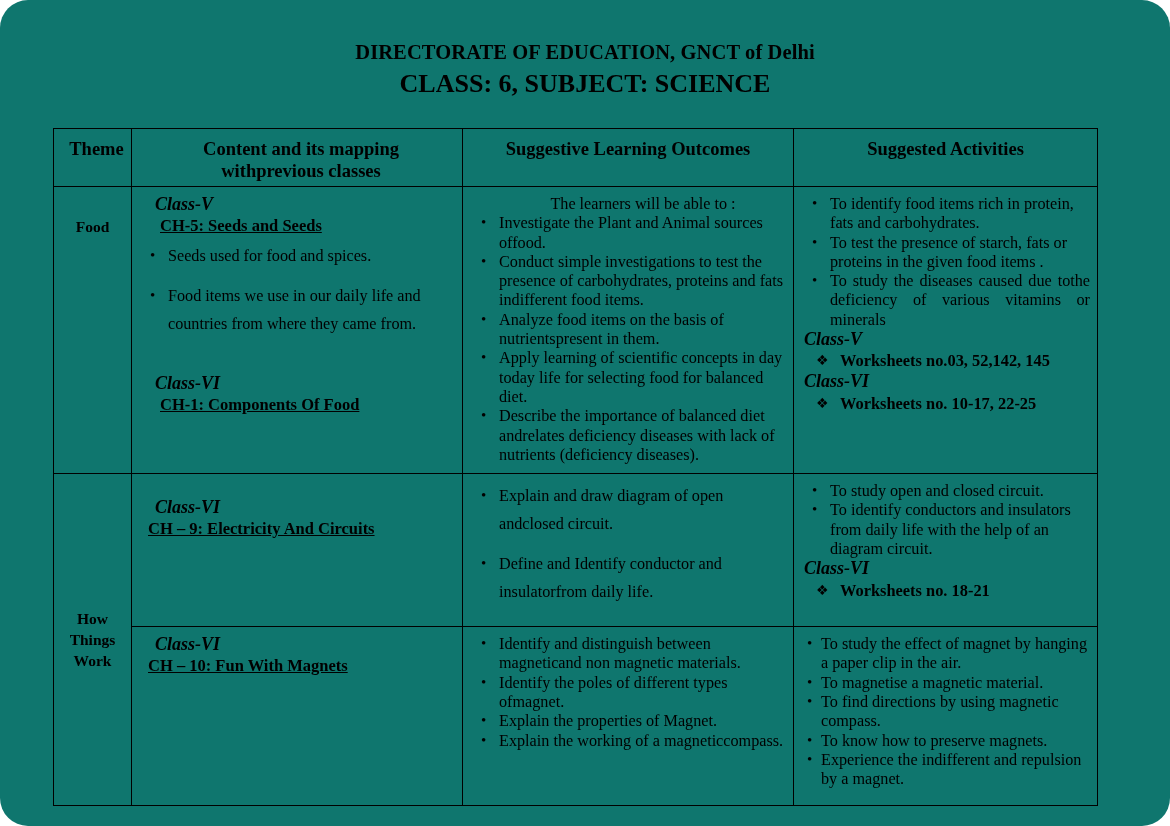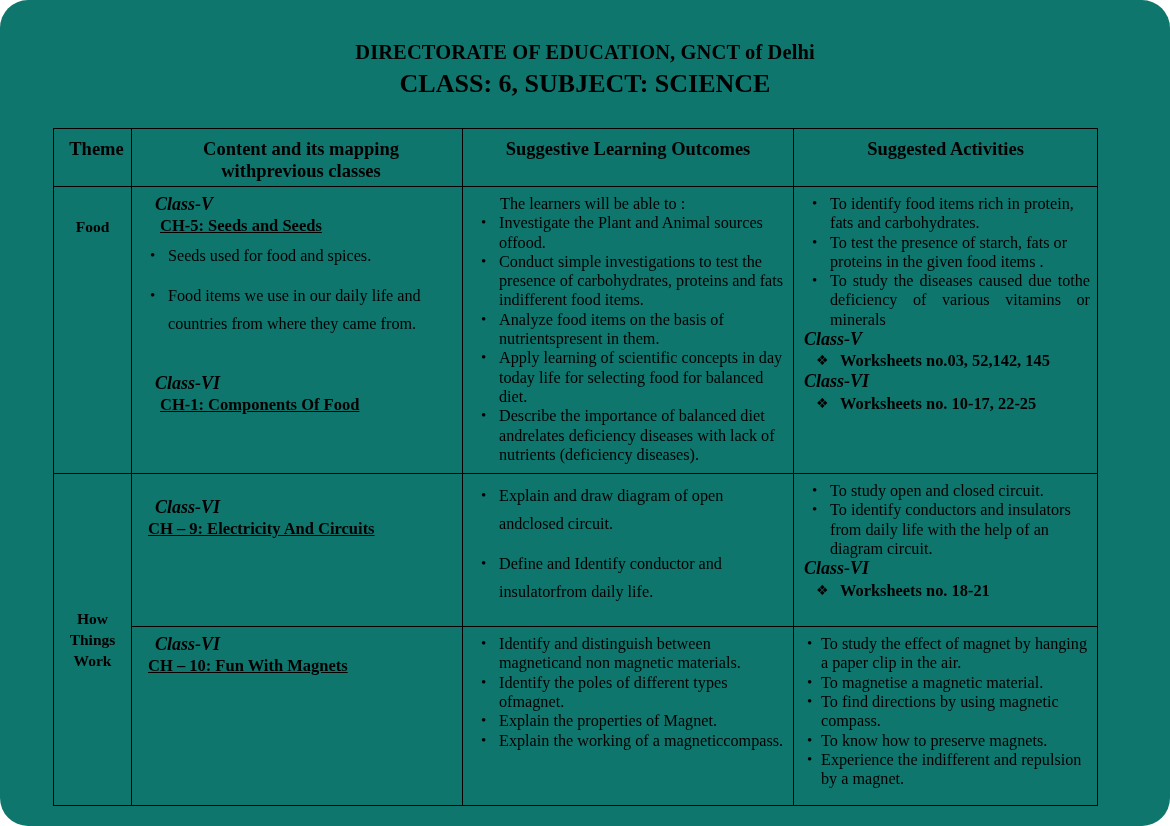--- a/index.html
+++ b/index.html
@@ -132,21 +132,21 @@
     left: 8px;
     top: -1px;
     font-size: 15px;
     line-height: inherit;
   }
   ul.bullets.tight > li { margin-bottom: 0; }
   ul.bullets.spaced > li { margin-bottom: 12px; line-height: 28px; }
   ul.bullets.narrow > li { padding-left: 17px; }
   ul.bullets.narrow > li::before { left: 3px; }
 
-  .intro-line { padding-left: 27px; margin-bottom: 0; }
+  .intro-line { padding-left: 27px; margin-bottom: 0; text-align: center; }
 
   ul.diamonds {
     list-style: none;
     margin: 0;
     padding: 0;
   }
   ul.diamonds > li {
     position: relative;
     padding-left: 36px;
     font-weight: bold;

